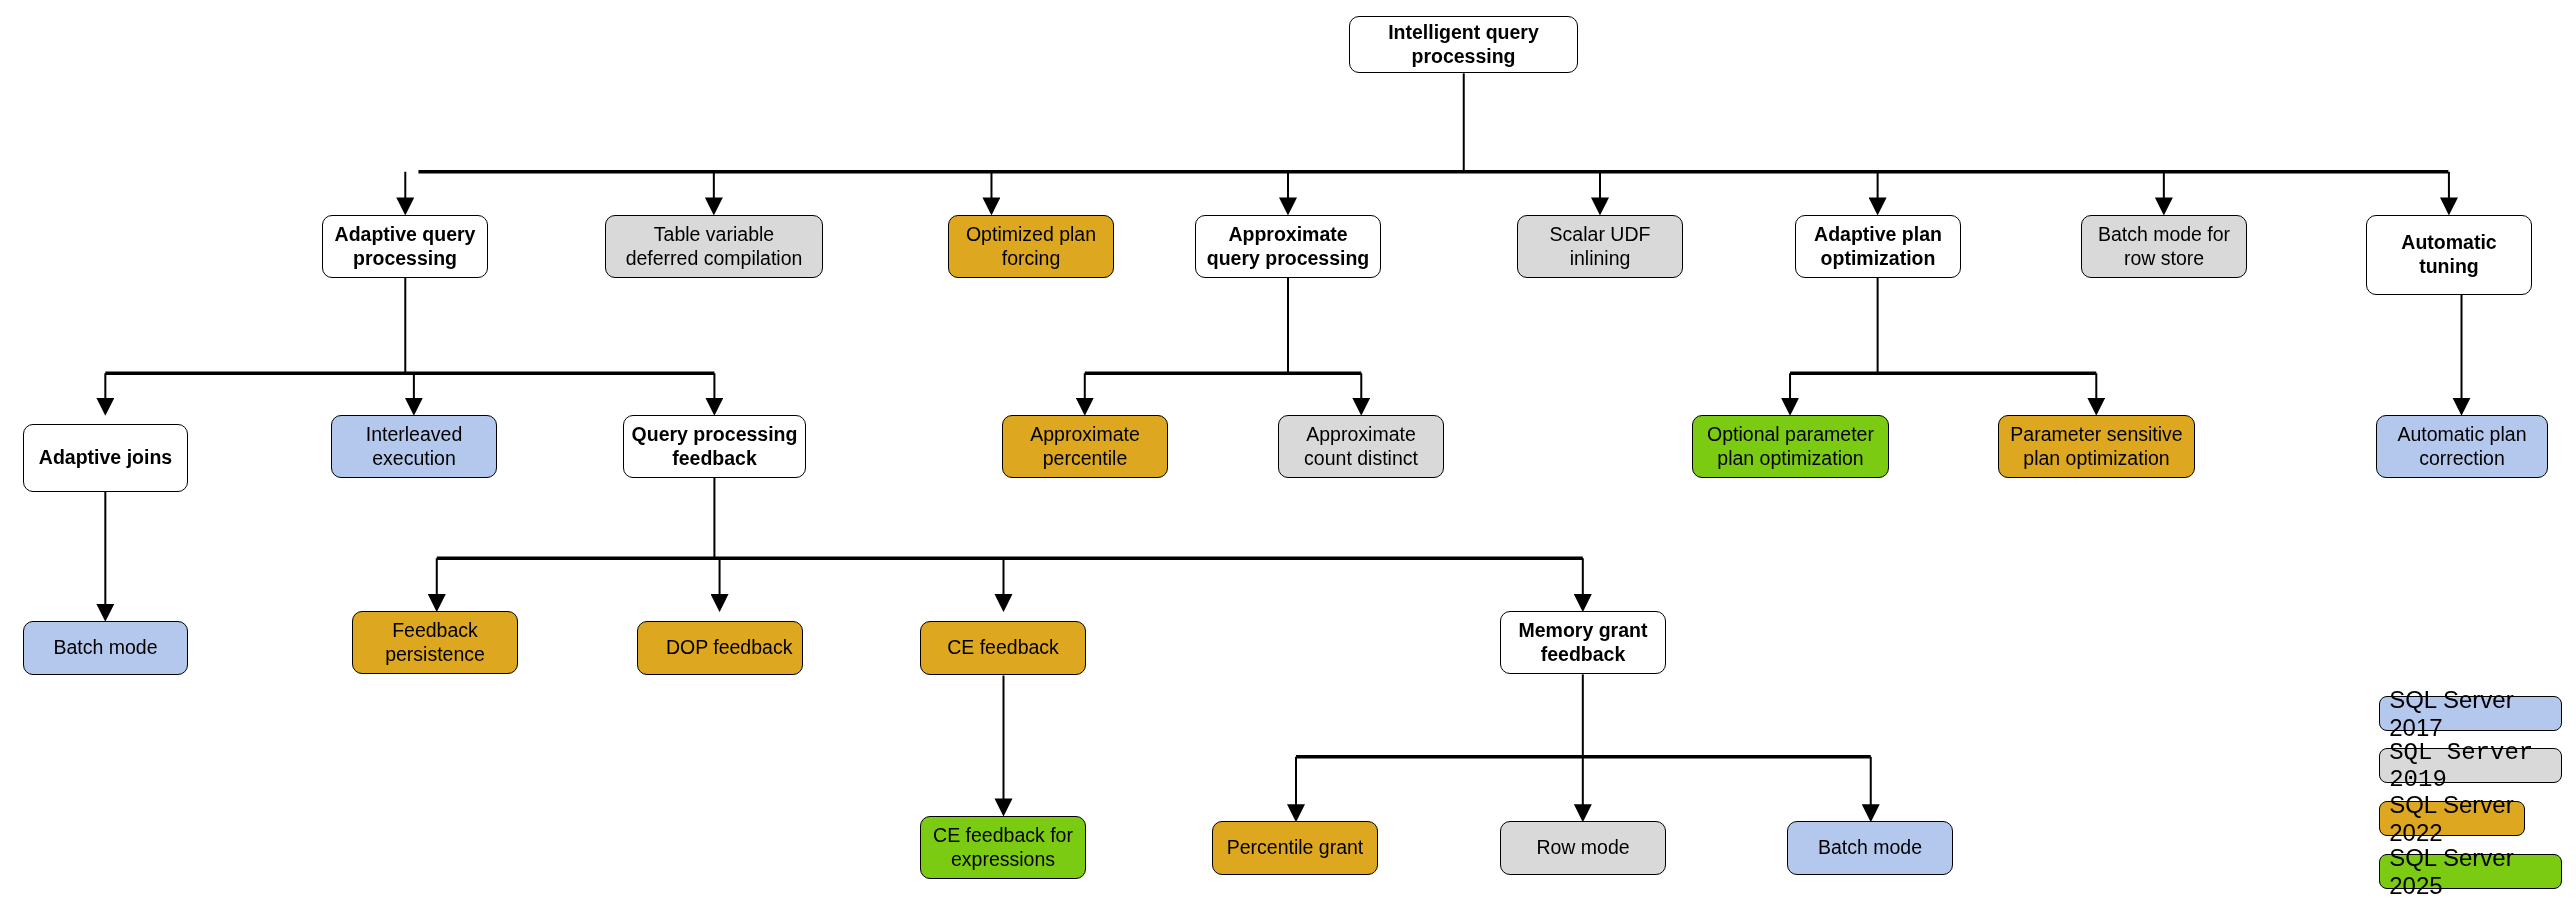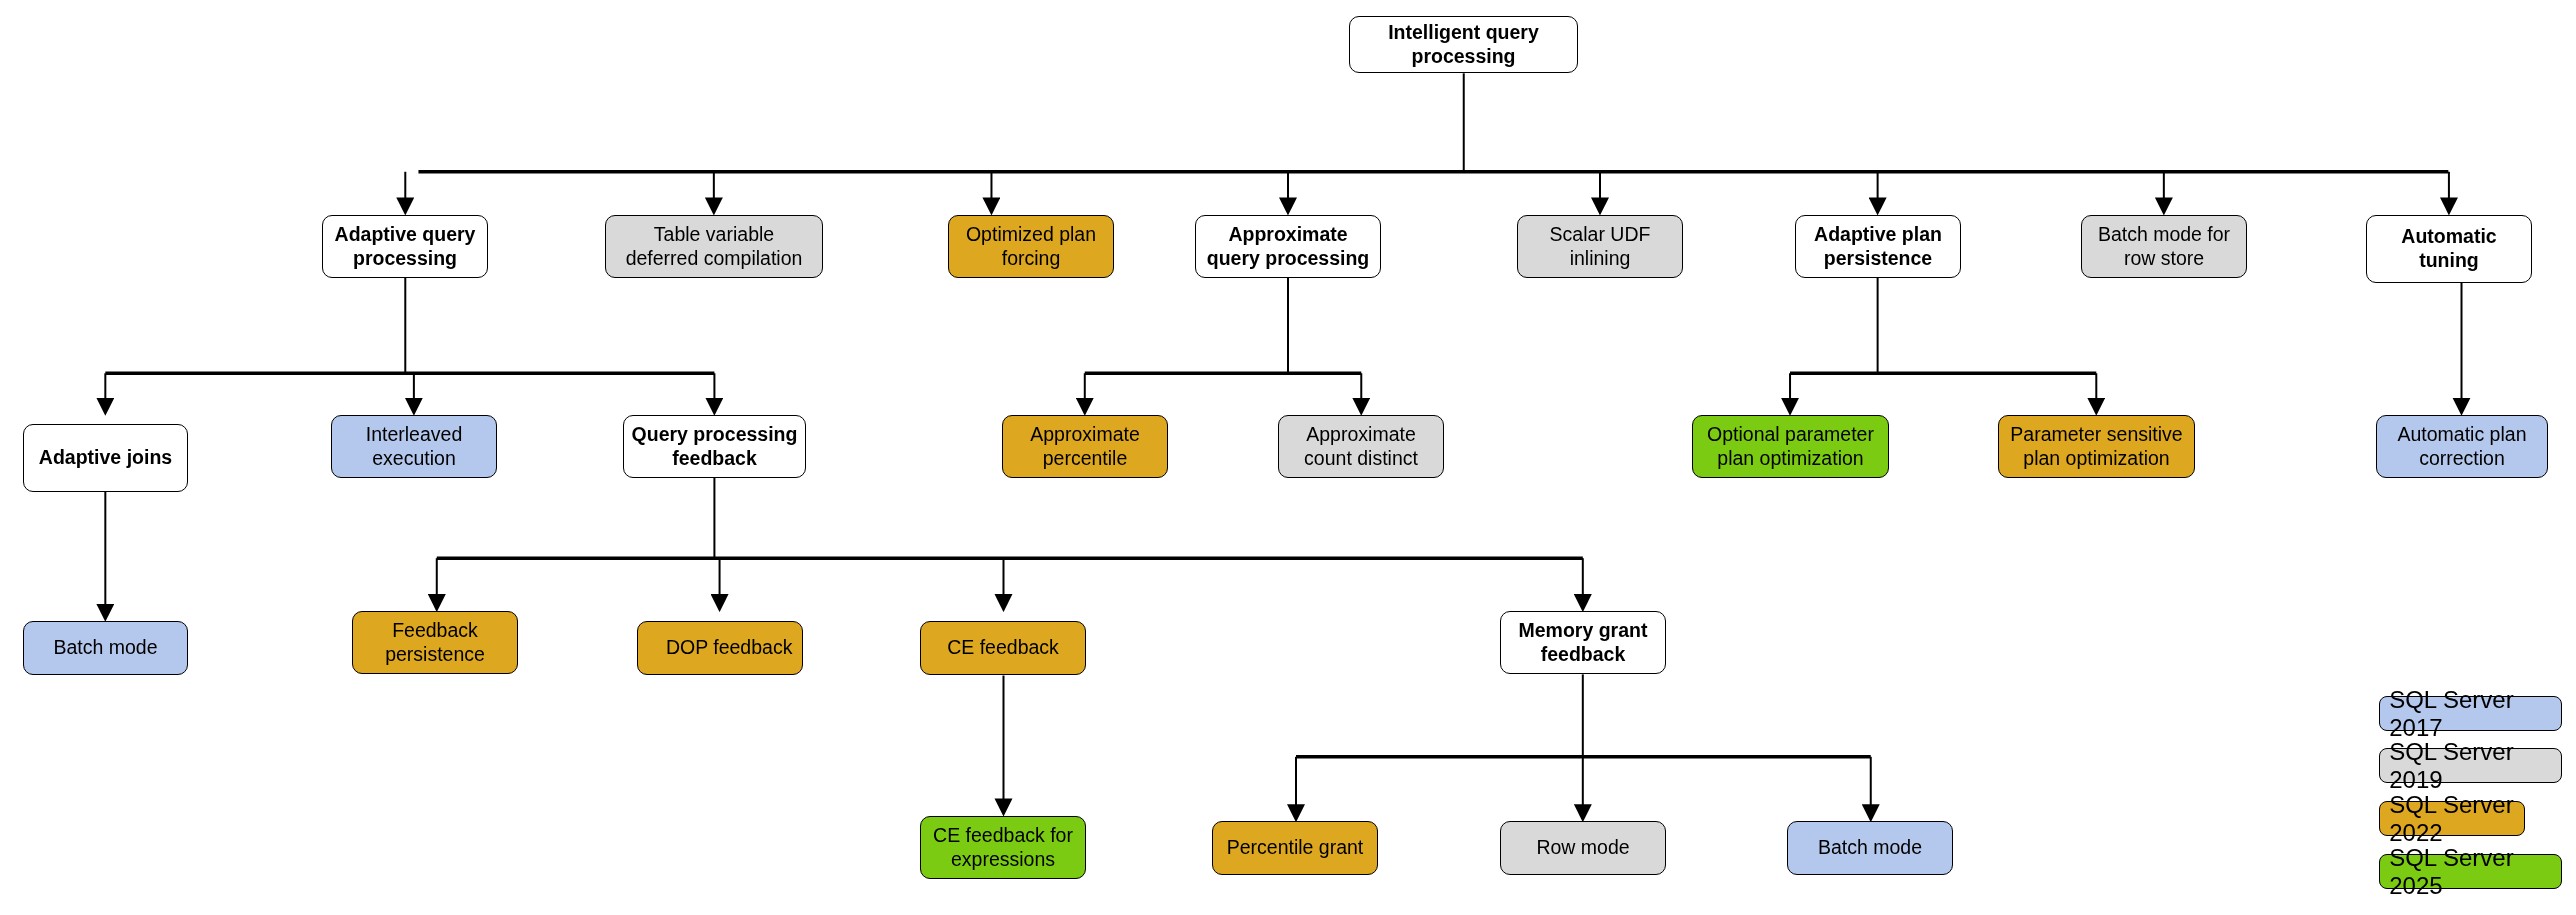--- a/index.html
+++ b/index.html
@@ -116,24 +116,24 @@
 processing</div>
       <div class="node leaf" style="left: 605px; top: 215px; width: 218px; height: 63px; background: rgb(217, 217, 217);">Table variable
 deferred compilation</div>
       <div class="node leaf" style="left: 908px; top: 215px; width: 166px; height: 63px; background: rgb(221, 167, 31); margin-left: 40px;">Optimized plan
 forcing</div>
       <div class="node branch" style="left: 1195px; top: 215px; width: 186px; height: 63px; background: rgb(255, 255, 255);">Approximate
 query processing</div>
       <div class="node leaf" style="left: 1517px; top: 215px; width: 166px; height: 63px; background: rgb(217, 217, 217);">Scalar UDF
 inlining</div>
       <div class="node branch" style="left: 1795px; top: 215px; width: 166px; height: 63px; background: rgb(255, 255, 255);">Adaptive plan
-persistence</div>
+optimization</div>
       <div class="node leaf" style="left: 2081px; top: 215px; width: 166px; height: 63px; background: rgb(217, 217, 217);">Batch mode for
 row store</div>
-      <div class="node branch" style="left: 2366px; top: 215px; width: 166px; height: 68px; background: rgb(255, 255, 255);">Automatic
+      <div class="node branch" style="left: 2366px; top: 215px; width: 166px; height: 80px; background: rgb(255, 255, 255);">Automatic
 tuning</div>
       <div class="node branch" style="left: 23px; top: 424px; width: 165px; height: 68px; background: rgb(255, 255, 255);">Adaptive joins</div>
       <div class="node leaf" style="left: 331px; top: 415px; width: 166px; height: 63px; background: rgb(180, 199, 236);">Interleaved
 execution</div>
       <div class="node branch" style="left: 623px; top: 415px; width: 183px; height: 63px; background: rgb(255, 255, 255);">Query processing
 feedback</div>
       <div class="node leaf" style="left: 1002px; top: 415px; width: 166px; height: 63px; background: rgb(221, 167, 31);">Approximate
 percentile</div>
       <div class="node leaf" style="left: 1278px; top: 415px; width: 166px; height: 63px; background: rgb(217, 217, 217);">Approximate
 count distinct</div>
@@ -151,18 +151,18 @@
       <div class="node branch" style="left: 1500px; top: 611px; width: 166px; height: 63px; background: rgb(255, 255, 255);">Memory grant
 feedback</div>
       <div class="node leaf" style="left: 920px; top: 816px; width: 166px; height: 63px; background: rgb(123, 203, 18);">CE feedback for
 expressions</div>
       <div class="node leaf" style="left: 1212px; top: 821px; width: 166px; height: 54px; background: rgb(221, 167, 31);">Percentile grant</div>
       <div class="node leaf" style="left: 1500px; top: 821px; width: 166px; height: 54px; background: rgb(217, 217, 217);">Row mode</div>
       <div class="node leaf" style="left: 1787px; top: 821px; width: 166px; height: 54px; background: rgb(180, 199, 236);">Batch mode</div>
     </div>
   <div id="legend-group">
       <div class="legend-item" style="left: 2379px; top: 696px; width: 183px; height: 35px; background: rgb(180, 199, 236);">SQL Server 2017</div>
-      <div class="legend-item" style="left: 2379px; top: 748px; width: 183px; height: 35px; background: rgb(217, 217, 217);">SQL Server 2019</div>
+      <div class="legend-item" style="left: 2379px; top: 748px; width: 183px; height: 35px; background: rgb(217, 217, 217); font-family: Liberation Mono, monospace;">SQL Server 2019</div>
       <div class="legend-item" style="left: 2379px; top: 801px; width: 146px; height: 35px; background: rgb(221, 167, 31);">SQL Server 2022</div>
       <div class="legend-item" style="left: 2379px; top: 854px; width: 183px; height: 35px; background: rgb(123, 203, 18);">SQL Server 2025</div>
     </div>
 </div>
 
 
 </body></html>

